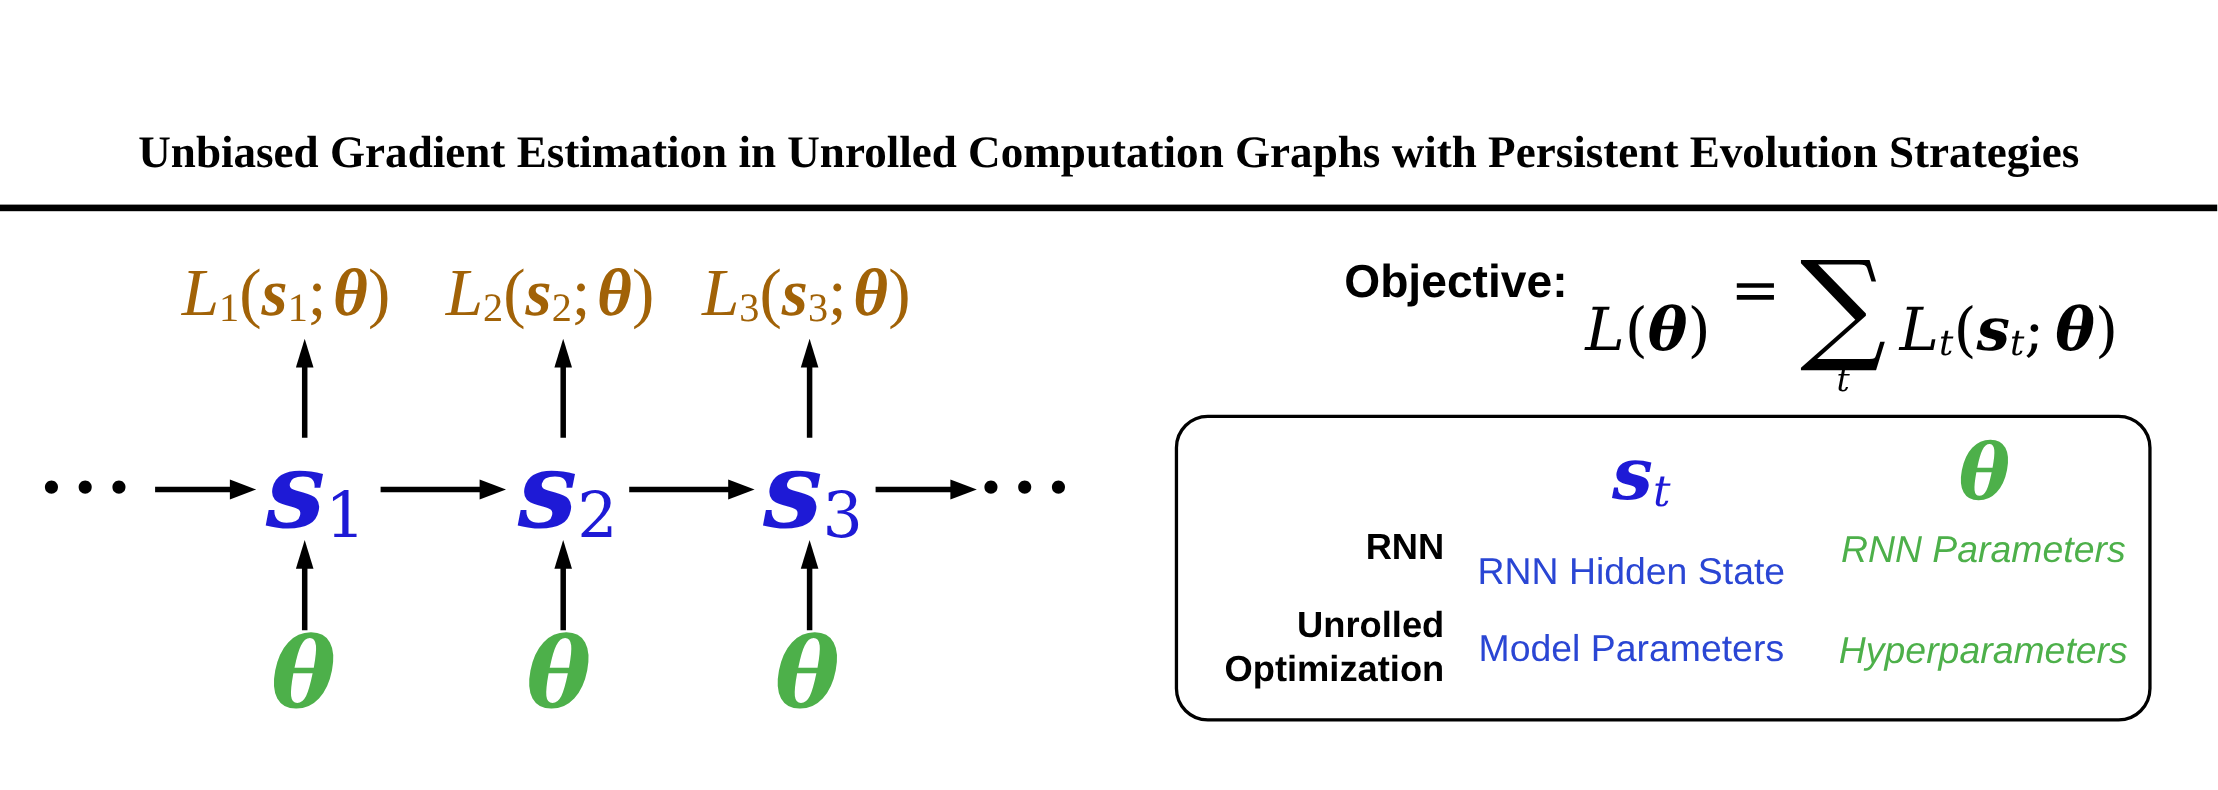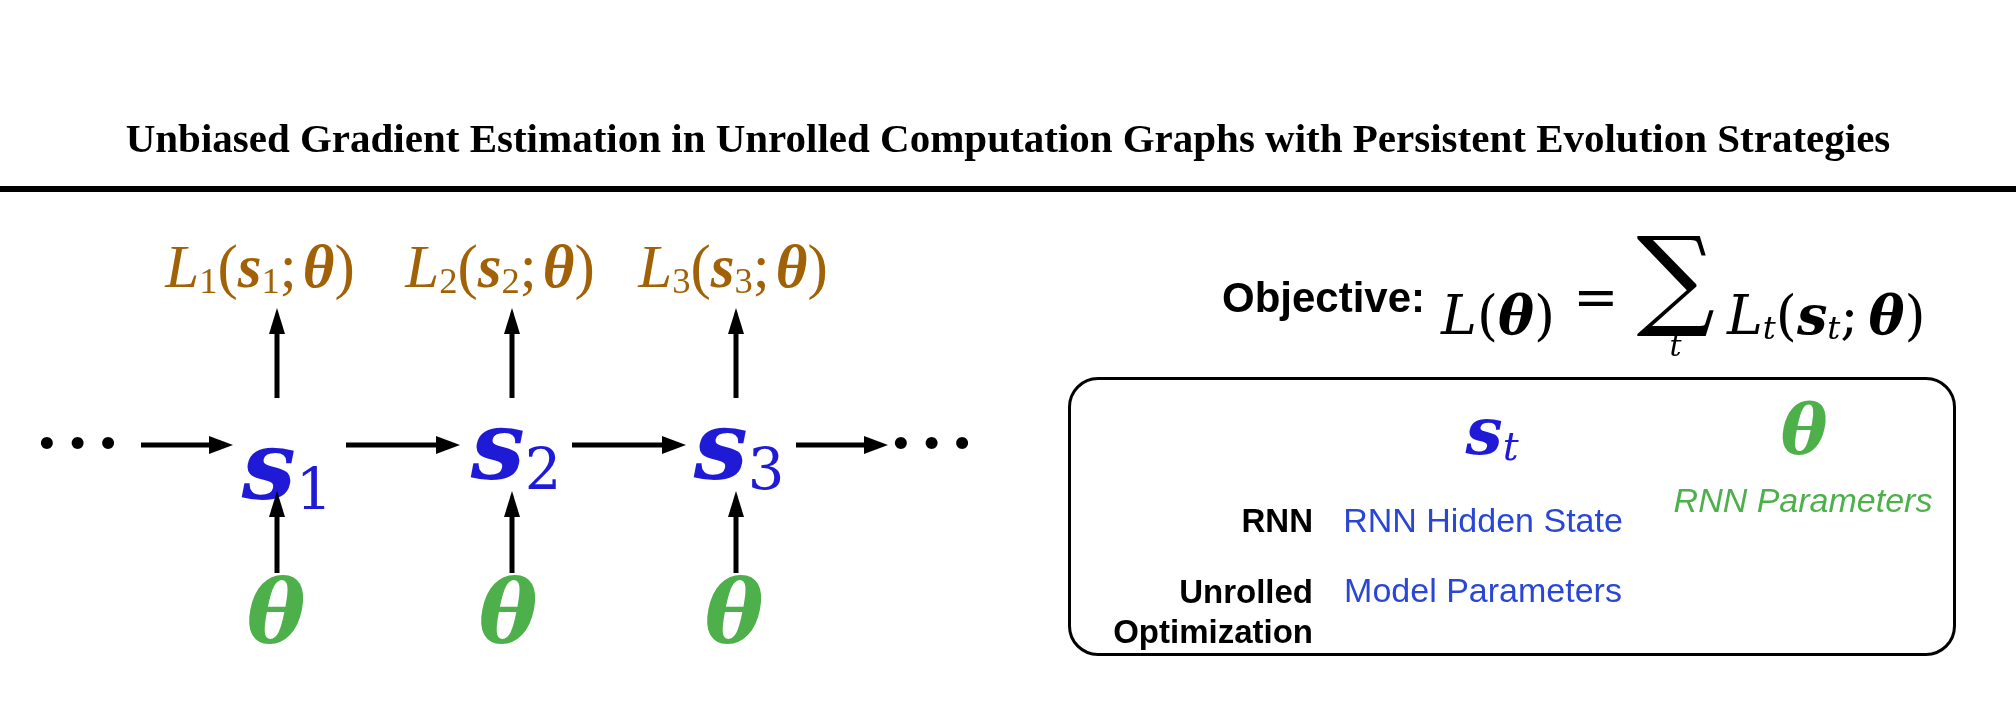--- a/index.html
+++ b/index.html
@@ -32,38 +32,38 @@
   .state { font-size:96px; color:var(--math-blue,#1e1ad6); }
   .state .ssub { font-weight:normal; }
   .theta-node { font-size:88px; color:var(--green,#4db04a); }
   .dots {
     font-family:"DejaVu Sans", sans-serif; font-weight:bold;
     font-size:34px; letter-spacing:9px; color:#000;
   }
   .arrow { color:#000; }
 
   
-  .objective { display:flex; align-items:center; gap:12px; }
+  .objective { display:flex; align-items:flex-start; gap:12px; }
   .obj-label { font-weight:bold; font-size:42px; white-space:nowrap; }
   .m56 { font-size:54px; white-space:nowrap;margin-top:35px; }
   .eq { margin:0 6px; }
   .sum-block { display:flex; flex-direction:column; align-items:center; }
   .sum { font-family:"DejaVu Serif", serif; font-style:normal; font-size:110px; line-height:0.82; }
   .sum-sub { font-size:30px; margin-top:6px; }
 
   
   .legend-box {
     left:1068px; top:377px; width:888px; height:279px; box-sizing:border-box;
     border:3px solid #000; border-radius:30px; background:#fff;
   }
   .lhdr-s { font-size:66px; color:var(--math-blue,#1e1ad6); }
   .lhdr-t { font-size:70px; color:var(--green,#4db04a); }
   .lrow-label {
     left:1080px; width:233px; text-align:right;
-    font-weight:bold; font-size:33px; line-height:40px; white-space:nowrap;margin-top:24px;
+    font-weight:bold; font-size:33px; line-height:40px; white-space:nowrap;
   }
   .lcell { font-size:34px; white-space:nowrap; }
   .lcell-blue  { color:var(--text-blue,#2a46d4); }
   .lcell-green { color:var(--green,#4db04a);font-style:italic; }
 </style>
 </head>
 <body>
 
 <div id="canvas">
 
@@ -106,21 +106,21 @@
     </svg>
   <svg class="abs arrow" style="left:570px; top:435px" width="118" height="20">
       <line x1="2" y1="10" x2="96" y2="10" stroke="#000" stroke-width="5"></line>
       <polygon points="92,1 116,10 92,19" fill="#000"></polygon>
     </svg>
   <svg class="abs arrow" style="left:794px; top:435px" width="96" height="20">
       <line x1="2" y1="10" x2="74" y2="10" stroke="#000" stroke-width="5"></line>
       <polygon points="70,1 94,10 70,19" fill="#000"></polygon>
     </svg>
 
-  <div class="abs ctr math state" style="left:287px; top:466px">
+  <div class="abs ctr math state" style="left:287px; top:446px">
     <span class="b">s</span><span class="sub up ssub">1</span>
   </div>
   <div class="abs ctr math state" style="left:516px; top:446px">
     <span class="b">s</span><span class="sub up ssub">2</span>
   </div>
   <div class="abs ctr math state" style="left:739px; top:446px">
     <span class="b">s</span><span class="sub up ssub">3</span>
   </div>
 
   <svg class="abs arrow" style="left:267px; top:489px" width="20" height="86">
@@ -167,14 +167,15 @@
 
   </div>
   <div class="abs ctr lcell lcell-blue" style="left:1483px; top:520px">RNN Hidden State</div>
   <div class="abs ctr lcell lcell-green" style="left:1803px; top:500px">RNN Parameters</div>
 
   <div class="abs ctr lcell lcell-blue" style="left:1483px; top:590px">Model Parameters</div>
   <div class="abs cty lrow-label" style="top:588px">
     <div>Unrolled</div>
     <div class="omit-empty">Optimization</div>
   </div>
+  <div class="abs ctr lcell lcell-green" style="left:1803px; top:592px">Hyperparameters</div>
 
 </div>
 
 </body></html>

